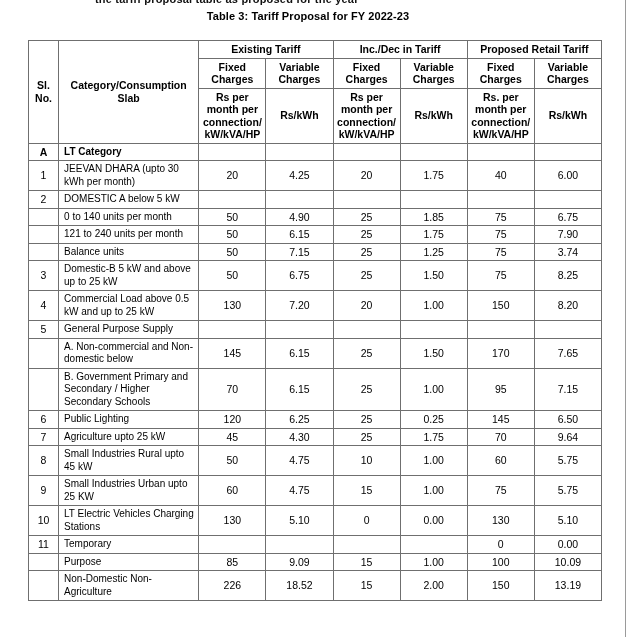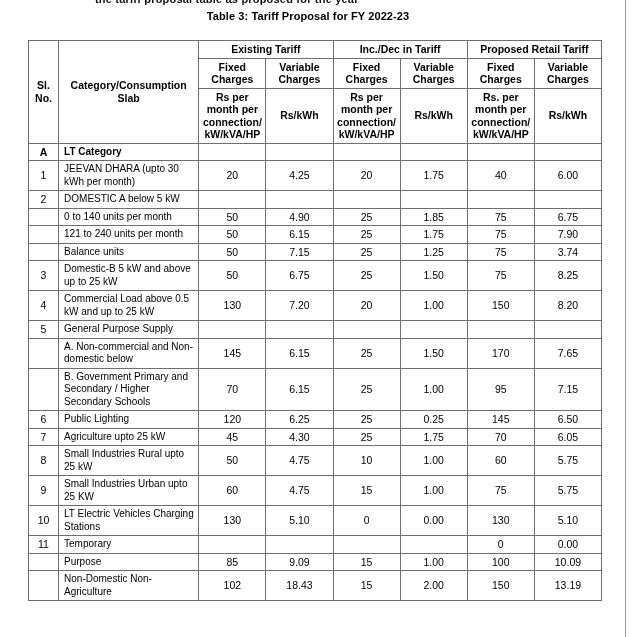--- a/index.html
+++ b/index.html
@@ -281,25 +281,25 @@
         <td class="val">6.50</td>
       </tr>
       <tr>
         <td class="sl">7</td>
         <td class="cat">Agriculture upto 25 kW</td>
         <td class="val">45</td>
         <td class="val">4.30</td>
         <td class="val">25</td>
         <td class="val">1.75</td>
         <td class="val">70</td>
-        <td class="val">6.05</td>
+        <td class="val">9.64</td>
       </tr>
       <tr>
         <td class="sl">8</td>
-        <td class="cat">Small Industries Rural upto 25 kW</td>
+        <td class="cat">Small Industries Rural upto 45 kW</td>
         <td class="val">50</td>
         <td class="val">4.75</td>
         <td class="val">10</td>
         <td class="val">1.00</td>
         <td class="val">60</td>
         <td class="val">5.75</td>
       </tr>
       <tr>
         <td class="sl">9</td>
         <td class="cat">Small Industries Urban upto 25 KW</td>
@@ -336,21 +336,21 @@
         <td class="val">85</td>
         <td class="val">9.09</td>
         <td class="val">15</td>
         <td class="val">1.00</td>
         <td class="val">100</td>
         <td class="val">10.09</td>
       </tr>
       <tr>
         <td class="sl"></td>
         <td class="cat">Non-Domestic Non-Agriculture</td>
-        <td class="val">102</td>
-        <td class="val">18.43</td>
+        <td class="val">226</td>
+        <td class="val">18.52</td>
         <td class="val">15</td>
         <td class="val">2.00</td>
         <td class="val">150</td>
         <td class="val">13.19</td>
       </tr>
     </tbody>
 </table>
 
 </body></html>

